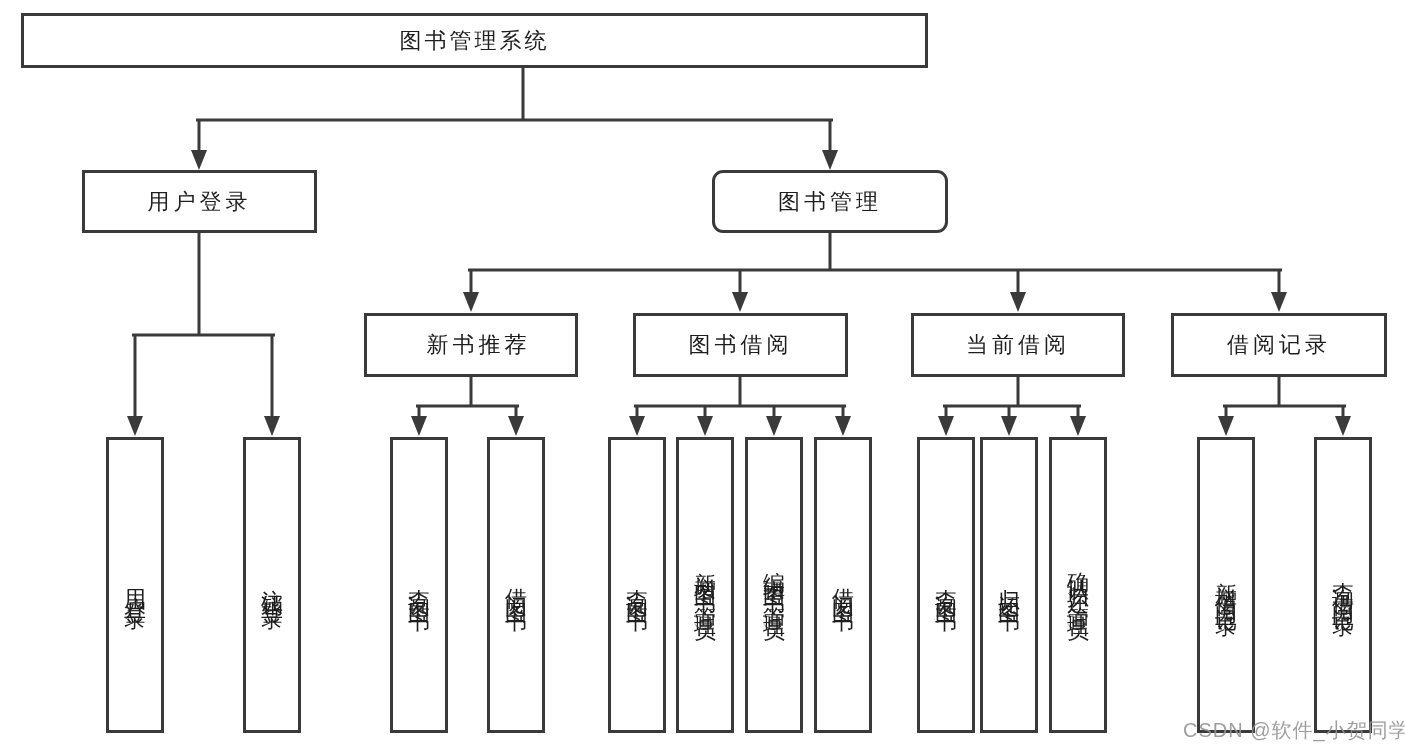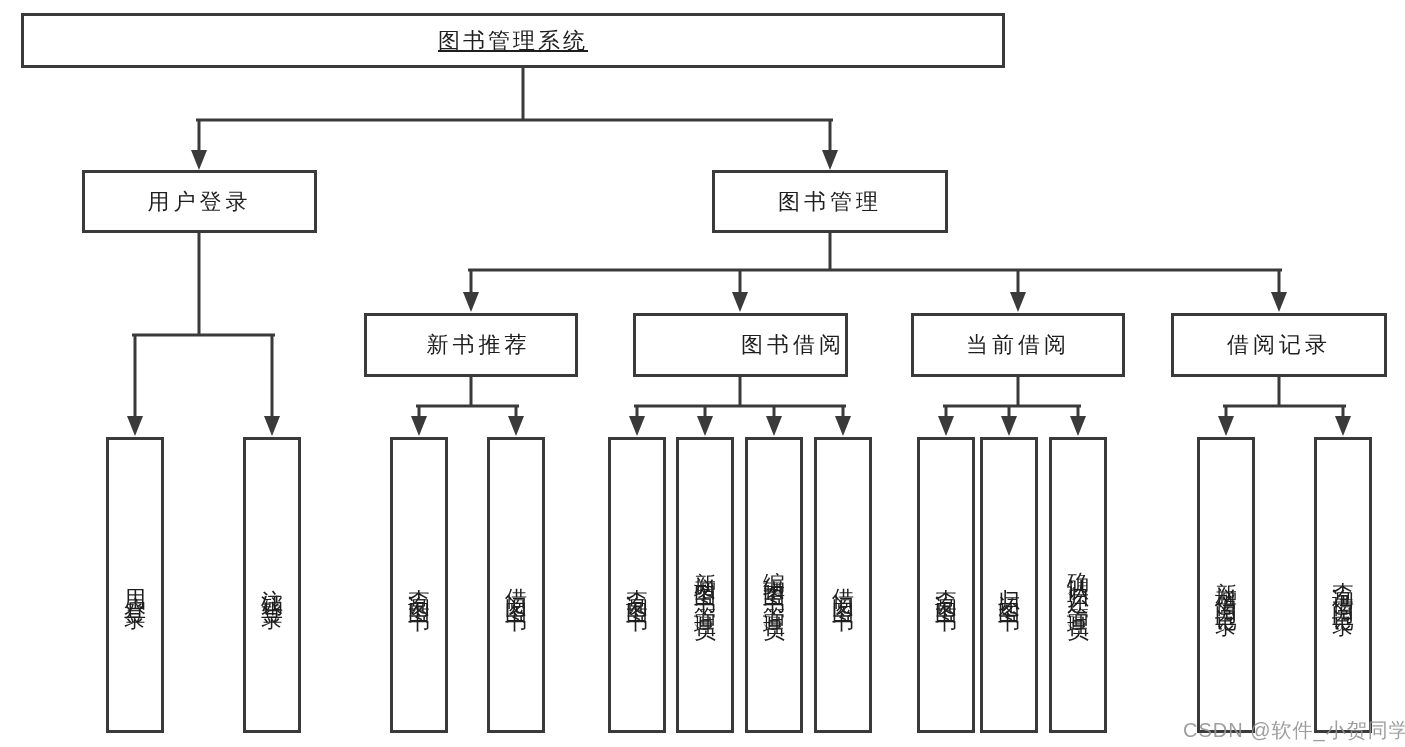--- a/index.html
+++ b/index.html
@@ -143,35 +143,35 @@
     <g>
         <line x1="1226" y1="406" x2="1226" y2="418"></line>
         <polygon points="1218,416 1234,416 1226,436"></polygon>
       </g>
     <g>
         <line x1="1343" y1="406" x2="1343" y2="418"></line>
         <polygon points="1335,416 1351,416 1343,436"></polygon>
       </g>
   </svg>
 
-  <div class="node title" style="left:21px;top:13px;width:984px;height:55px;text-decoration:underline;">
+  <div class="node title" style="left:21px;top:13px;width:907px;height:55px;">
     <span>图书管理系统</span>
   </div>
 
   <div class="node" style="left:82px;top:170px;width:235px;height:63px;">
     <span>用户登录</span>
   </div>
-  <div class="node" style="left:712px;top:170px;width:236px;height:63px;">
+  <div class="node" style="left:712px;top:170px;width:236px;height:63px;border-radius:11px;">
     <span>图书管理</span>
   </div>
 
   <div class="node" style="left:364px;top:313px;width:214px;height:64px;padding-left:15px;">
     <span>新书推荐</span>
   </div>
-  <div class="node" style="left:633px;top:313px;width:215px;height:64px;justify-content:flex-end;">
+  <div class="node" style="left:633px;top:313px;width:215px;height:64px;">
     <span>图书借阅</span>
   </div>
   <div class="node" style="left:911px;top:313px;width:214px;height:64px;">
     <span>当前借阅</span>
   </div>
   <div class="node" style="left:1171px;top:313px;width:216px;height:64px;">
     <span>借阅记录</span>
   </div>
 
   <div class="leaf" style="left:106px;">

